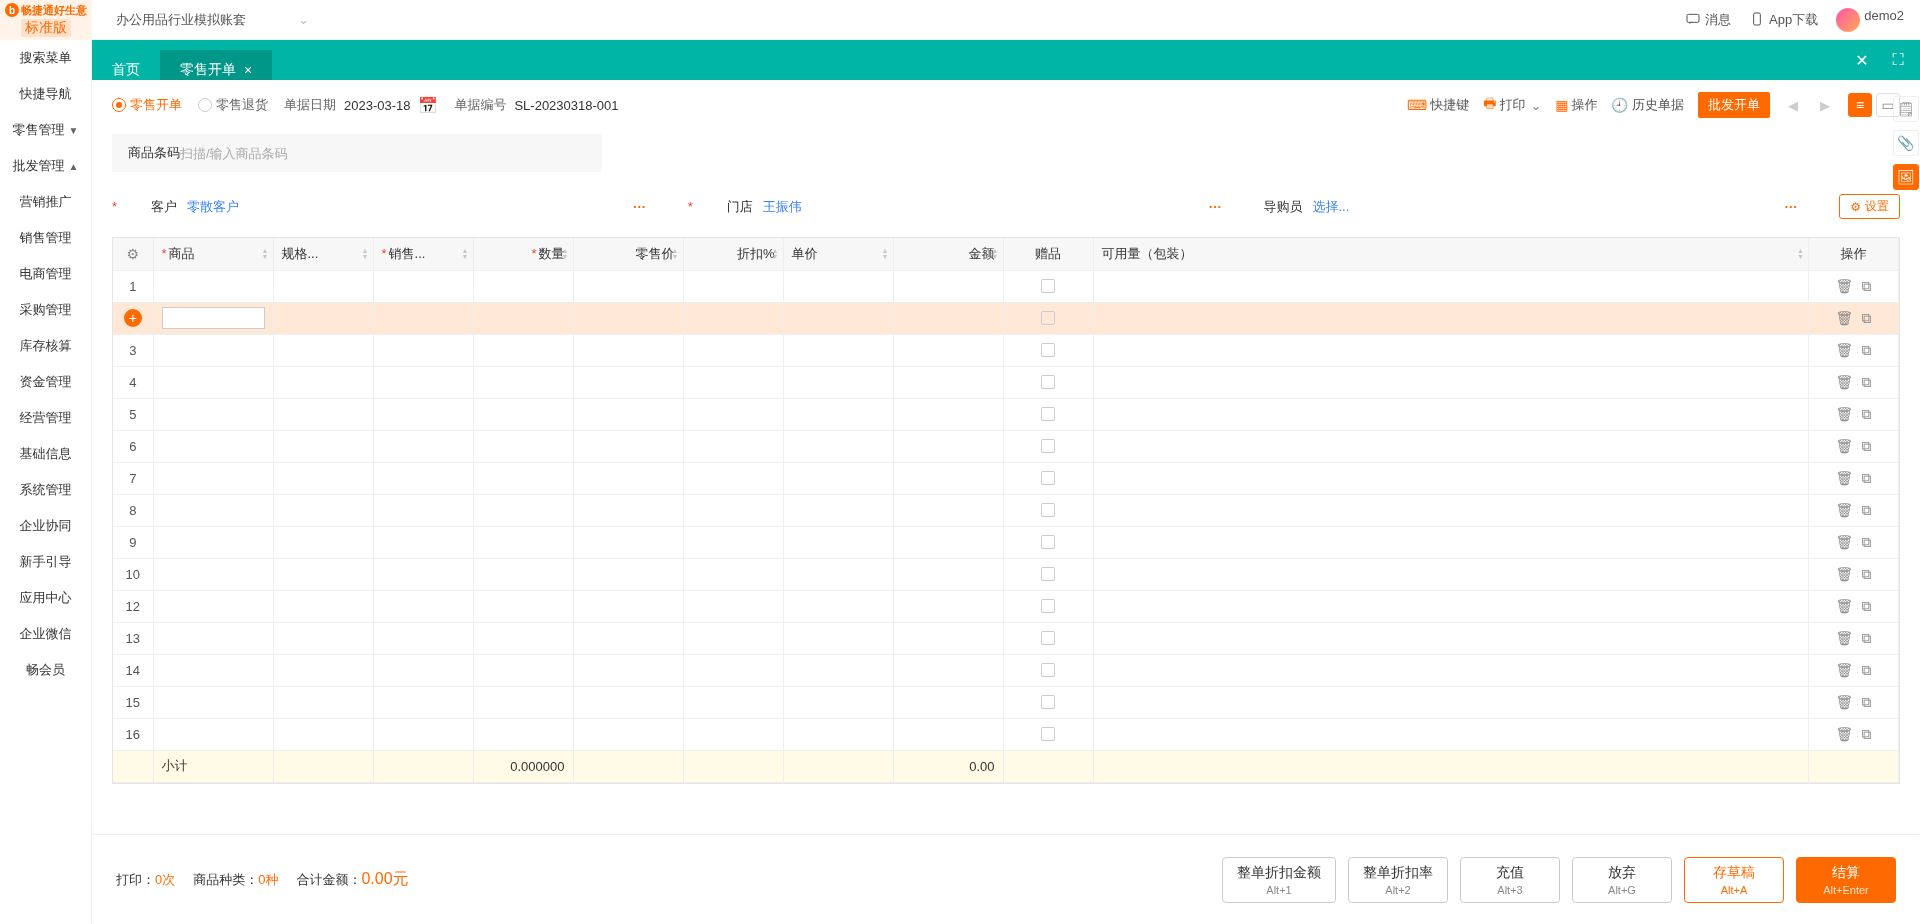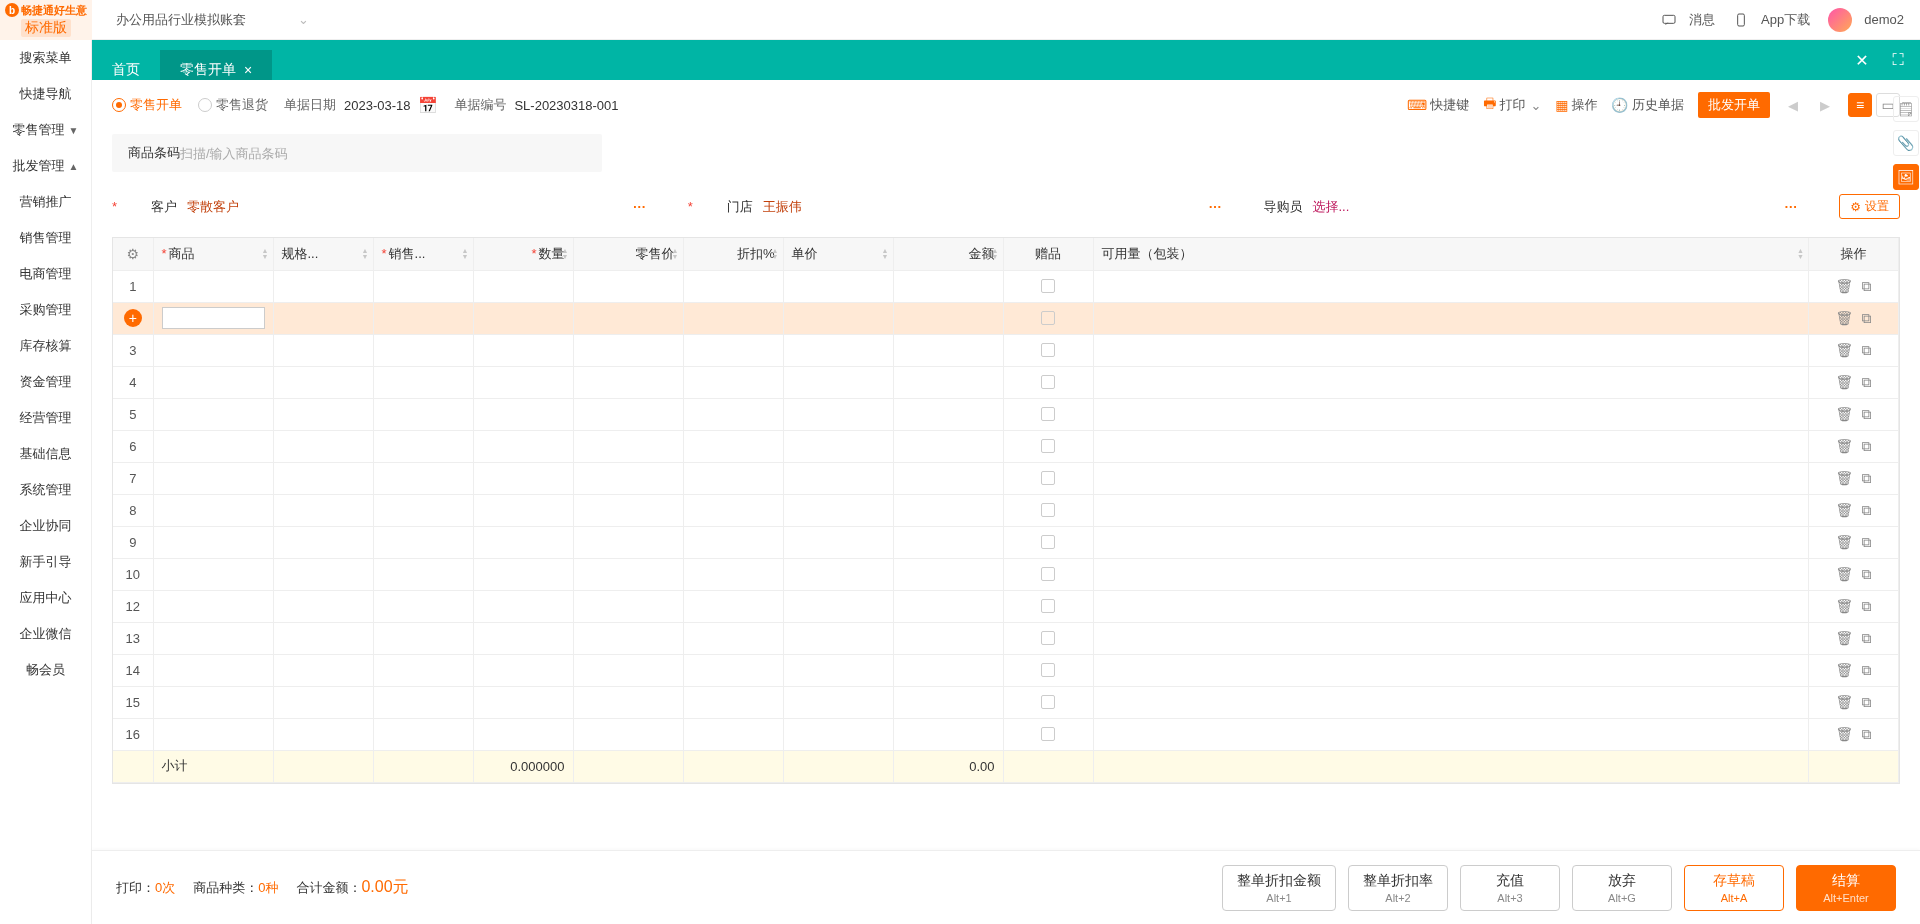--- a/index.html
+++ b/index.html
@@ -5,21 +5,21 @@
 * { box-sizing: border-box; margin: 0; padding: 0; font-family: "Microsoft YaHei", Arial, sans-serif; }
 html, body { width: 1920px; height: 924px; overflow: hidden; background: #fff; color: #333; font-size: 13px; }
 .top-header { height: 40px; display: flex; align-items: center; padding: 0 16px 0 0; border-bottom: 1px solid #eee; }
 .logo-area { width: 92px; height: 40px; background: #fff3ea; display:flex; flex-direction:column; align-items:center; justify-content:center; gap:1px; }
 .logo-txt { color:#ff6a00; font-size:11px; font-weight:600; display:flex; align-items:center; gap:2px;}
 .logo-sub { color:#ff6a00; font-size:14px; background:#ffe1cc; padding:0 4px; border-radius:2px;}
 .logo-icon { width:14px; height:14px; border-radius:50%; background:#ff6a00; color:#fff; font-size:10px; display:flex; align-items:center; justify-content:center;}
 .account-name { margin-left:24px; color:#555; font-size:13px; display:flex; align-items:center; gap:12px; }
 .account-name .chev { color:#bbb; margin-left:40px; }
 .hdr-right { margin-left:auto; display:flex; align-items:center; gap:18px; color:#555; }
-.hdr-icon { display:flex; align-items:center; gap:12px; cursor:pointer; }
+.hdr-icon { display:flex; align-items:flex-start; gap:4px; cursor:pointer; }
 .hdr-svg { width:16px; height:16px; }
 .avatar { width:24px; height:24px; border-radius:50%; background:linear-gradient(135deg,#f5a,#fa5); display:inline-block;}
 .layout { display:flex; height: calc(100% - 40px); }
 .sidebar { width:92px; background:#fff; border-right:1px solid #eee; }
 .sidebar-item { height:36px; display:flex; align-items:center; justify-content:center; gap:4px; cursor:pointer; font-size:13px; color:#333; }
 .sidebar-item .arrow { font-size:10px; color:#666; }
 .sidebar-sub { font-size:13px; color:#333; }
 .content-wrap { flex:1; display:flex; flex-direction:column; min-width:0; position:relative; }
 .tabs-bar { height:40px; background:#00b5a5; display:flex; align-items:center; padding-left:0; }
 .tab { height:40px; padding:0 20px; display:flex; align-items:center; gap:8px; color:#fff; cursor:pointer; font-size:14px;}
@@ -46,41 +46,41 @@
 .view-toggle { display:flex; gap:4px; }
 .vt { width:24px; height:24px; display:flex; align-items:center; justify-content:center; border:1px solid #ddd; border-radius:3px; cursor:pointer; font-size:14px; color:#888;}
 .vt.active { background:#ff6a00; border-color:#ff6a00; color:#fff; }
 .barcode-row { margin-top:16px; background:#f7f7f7; padding:10px 16px; display:flex; align-items:center; border-radius:2px; width:490px;}
 .barcode-input { flex:1; border:none; background:transparent; outline:none; font-size:13px; color:#333; }
 .barcode-input::placeholder { color:#aaa; }
 .form-row { margin-top:22px; display:flex; align-items:center; gap:40px; }
 .field { display:flex; align-items:center; gap:10px; flex:1; position:relative; }
 .field .req { color:#f44336; }
 .field .label { color:#333; width:50px; text-align:right; }
-.field .value { flex:1; padding:2px 0; color:#c2410c; }
-.field .plain { color:#be185d; }
+.field .value { flex:1; padding:2px 0; color:#3b82f6; }
+.field .plain { color:#3b82f6; }
 .field .dots { color:#ff6a00; letter-spacing:2px; font-weight:bold; cursor:pointer; }
 .settings-btn { border:1px solid #ff6a00; color:#ff6a00; padding:3px 10px; border-radius:3px; cursor:pointer; display:flex; align-items:center; gap:4px; font-size:12px;}
 .table-wrap { margin-top:18px; border:1px solid #e5e5e5; }
 table { width:100%; border-collapse:collapse; table-layout:fixed; }
 th, td { border-right:1px solid #eee; border-bottom:1px solid #eee; height:32px; padding:0 8px; font-size:13px; }
 th { background:#f7f7f7; color:#333; text-align:left; font-weight:normal; position:relative; }
 th .sort { position:absolute; right:4px; top:50%; transform:translateY(-50%); display:flex; flex-direction:column; font-size:7px; color:#c7c7c7; line-height:6px;}
 .req-col { color:#f44336; margin-right:2px;}
 .gear-cell { text-align:center; }
 .gear-ic { color:#888; font-size:14px; }
 .row-num { text-align:center; color:#555; }
 .add-row-btn { width:18px; height:18px; border-radius:50%; background:#ff6a00; color:#fff; display:inline-flex; align-items:center; justify-content:center; font-size:14px; cursor:pointer;}
 .chk { width:14px; height:14px; border:1px solid #ccc; border-radius:2px; margin:auto; display:block; }
 .op-cell { text-align:center; }
 .op-ic { color:#888; margin:0 4px; cursor:pointer; font-size:14px;}
 tr.highlight td { background:#ffe9d6; }
 tr.subtotal td { background:#fffbe6; }
 .cell-input { width:100%; height:22px; border:1px solid #ccc; background:#fff; }
-.footer-bar { position:absolute; left:0; right:0; bottom:0; height:74px; border-top:1px solid #eee; background:#fff; display:flex; align-items:center; padding:0 24px; box-shadow:0 -1px 4px rgba(0,0,0,0.03);}
+.footer-bar { position:absolute; left:0; right:0; bottom:0; height:90px; border-top:1px solid #eee; background:#fff; display:flex; align-items:center; padding:0 24px; box-shadow:0 -1px 4px rgba(0,0,0,0.03);}
 .footer-left { display:flex; align-items:center; gap:18px; color:#333; }
 .footer-left .orange { color:#ff6a00; }
 .footer-right { margin-left:auto; display:flex; align-items:center; gap:12px; }
 .f-btn { border:1px solid #ccc; border-radius:4px; padding:6px 14px; min-width:100px; text-align:center; cursor:pointer; display:flex; flex-direction:column; gap:2px;}
 .f-btn .main { font-size:14px; }
 .f-btn .sub { font-size:11px; color:#888; }
 .f-btn.draft { border-color:#ff6a00; color:#ff6a00; }
 .f-btn.draft .sub { color:#ff6a00; }
 .f-btn.primary { background:#ff6a00; border-color:#ff6a00; color:#fff; }
 .f-btn.primary .sub { color:#ffe0c9; }

